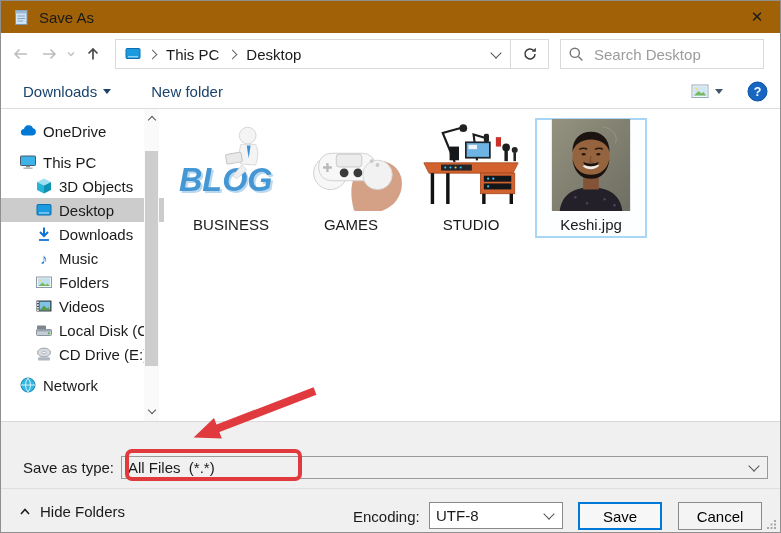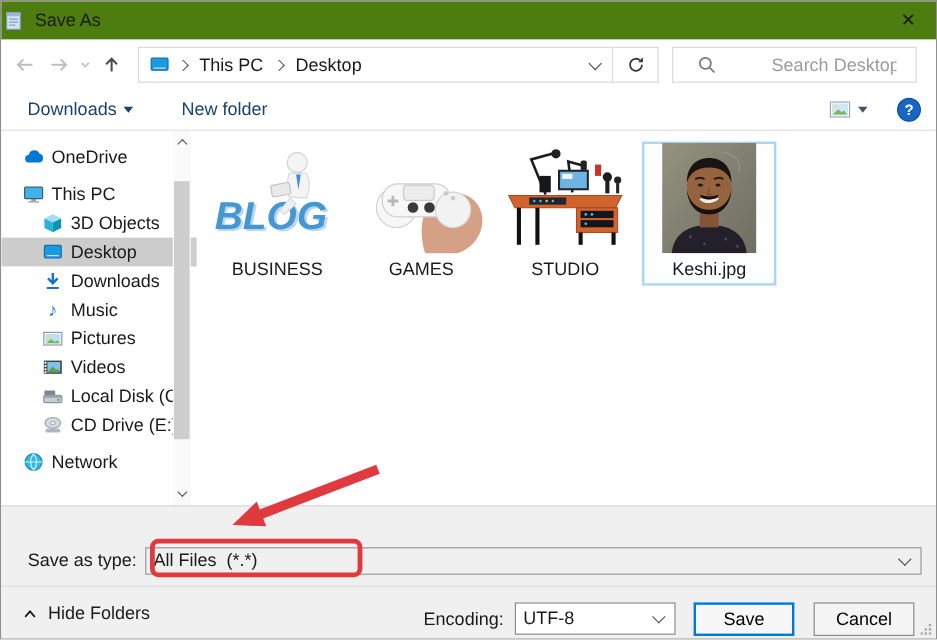--- a/index.html
+++ b/index.html
@@ -1,35 +1,35 @@
 <!DOCTYPE html>
 <html><head>
 <meta charset="utf-8">
 <style>
   html,body{margin:0;padding:0;background:#e8e8e8;font-family:"Liberation Sans",sans-serif;}
   *{box-sizing:border-box;}
   .window{position:relative;width:781px;height:533px;background:#fff;border:1px solid #8f8f8f;overflow:hidden;color:#1a1a1a;}
   
-  .titlebar{position:absolute;left:0;top:0;right:0;height:32px;background:#4d7c0f;display:flex;align-items:center;}
+  .titlebar{position:absolute;left:0;top:0;right:0;height:32px;background:#a16207;display:flex;align-items:center;padding-left:10px;}
   .titlebar .app-icon{width:20px;height:20px;margin-right:8px;}
   .titlebar .title{font-size:15px;}
   .close-btn{position:absolute;right:0;top:0;width:46px;height:32px;display:flex;align-items:center;justify-content:center;font-size:15px;color:#1a1a1a;background:transparent;border:none;cursor:pointer;}
   
   .navbar{position:absolute;left:0;top:32px;right:0;height:42px;background:#fff;display:flex;align-items:center;}
   .navbtn{width:28px;height:28px;border:none;background:transparent;display:flex;align-items:center;justify-content:center;padding:0;}
   .navbtn.back{margin-left:6px;} .navbtn.small{width:16px;}
   .breadcrumb{height:30px;margin-left:8px;width:396px;border:1px solid #d9d9d9;display:flex;align-items:center;background:#fff;font-size:15px;}
   .breadcrumb .loc-icon{margin:0 5px 0 8px;}
   .crumb{padding:0 8px;white-space:nowrap;}
   .chev-sep{width:7px;height:7px;border-top:1.5px solid #666;border-right:1.5px solid #666;transform:rotate(45deg);margin:0 2px;flex:none;}
   .breadcrumb .spacer{flex:1;}
   .crumb-dd{width:28px;height:100%;display:flex;align-items:center;justify-content:center;border:none;background:transparent;}
   .chev-down{width:8px;height:8px;border-right:1.5px solid #555;border-bottom:1.5px solid #555;transform:rotate(45deg);margin-top:-3px;}
   .refresh-btn{width:38px;height:30px;border:1px solid #d9d9d9;border-left:none;background:#fff;display:flex;align-items:center;justify-content:center;}
-  .searchbox{height:30px;width:204px;margin-left:11px;border:1px solid #d9d9d9;display:flex;align-items:center;background:#fff;padding:0 14px;gap:36px;}
+  .searchbox{height:30px;width:204px;margin-left:11px;border:1px solid #d9d9d9;display:flex;align-items:center;background:#fff;padding:0 1px;}
   .searchbox input{border:none;outline:none;flex:1;font-size:15px;font-family:"Liberation Sans",sans-serif;color:#333;min-width:0;}
   .searchbox input::placeholder{color:#9b9b9b;}
   .searchbox svg{margin:0 8px 0 6px;flex:none;}
   
   .toolbar{position:absolute;left:0;top:74px;right:0;height:34px;background:#fff;border-bottom:1px solid #ddd;display:flex;align-items:center;font-size:15px;}
   .tool-link{display:flex;align-items:center;gap:6px;color:#1a436c;background:transparent;border:none;font-size:15px;font-family:"Liberation Sans",sans-serif;padding:4px 8px;}
   .tool-link.organize{margin-left:14px;}
   .tool-link.newfolder{margin-left:24px;}
   .caret-down{width:0;height:0;border-left:4px solid transparent;border-right:4px solid transparent;border-top:5px solid #1a436c;}
   .toolbar-right{margin-left:auto;display:flex;align-items:center;margin-right:12px;gap:4px;}
@@ -231,21 +231,21 @@
       </div>
       <div class="side-item lvl1">
         <span class="ic">
           <svg width="18" height="18" viewBox="0 0 18 18">
               <rect x="1.5" y="4" width="15" height="10.5" fill="#fff" stroke="#8e9aa5"></rect>
               <rect x="2.7" y="5.2" width="12.6" height="8.1" fill="#bfe0f2"></rect>
               <circle cx="5.5" cy="7.5" r="1.2" fill="#f7d774"></circle>
               <polygon points="3.5,13 7.5,9.5 10.5,12 12.5,10.5 14.8,13" fill="#79b95e"></polygon>
             </svg>
         </span>
-          <span>Pictures</span>
+          <span>Folders</span>
       </div>
       <div class="side-item lvl1">
         <span class="ic">
           <svg width="18" height="18" viewBox="0 0 18 18">
               <rect x="1.5" y="3.5" width="15" height="11" fill="#3a4149"></rect>
               <rect x="4.5" y="4.7" width="10.7" height="8.6" fill="#7fc4e8"></rect>
               <polygon points="4.5,13.3 9,8.5 12,11.5 13.5,10.3 15.2,13.3" fill="#5a9e4c"></polygon>
               <rect x="2.1" y="4.5" width="1.6" height="1.6" fill="#fff"></rect>
               <rect x="2.1" y="7.2" width="1.6" height="1.6" fill="#fff"></rect>
               <rect x="2.1" y="9.9" width="1.6" height="1.6" fill="#fff"></rect>

